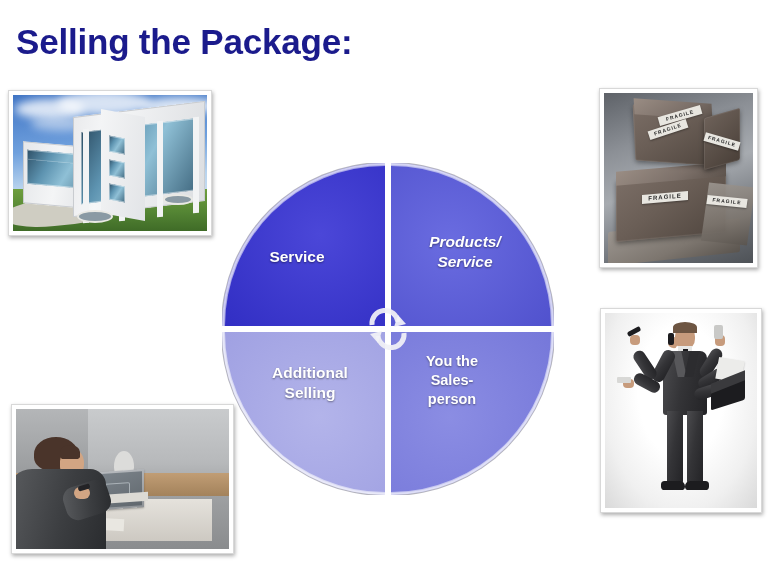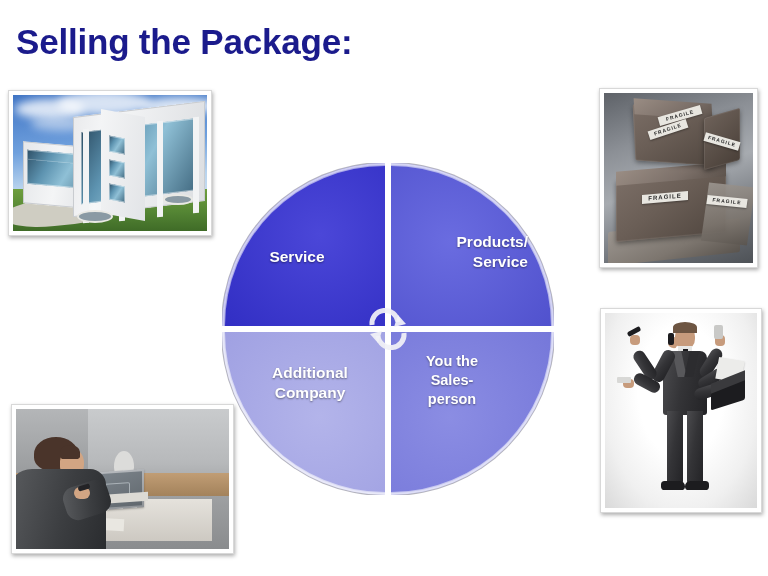--- a/index.html
+++ b/index.html
@@ -192,22 +192,22 @@
     color:#ffffff;
     font-weight:bold;
     font-size:15.5px;
     line-height:20px;
     text-align:center;
     text-shadow:0 1px 2px rgba(0,0,0,0.45);
     white-space:pre-line;
     pointer-events:none;
   }
   #label-company     { left:222px; top:247px; width:150px; text-align:center; }
-  #label-products    { left:394px; top:232px; width:134px; text-align:right;
-                       padding-left:8px; }
+  #label-products    { left:394px; top:232px; width:134px; text-align:center;
+                       padding-left:8px;font-style:italic; }
   #label-additional  { left:240px; top:363px; width:140px; }
   #label-salesperson { left:400px; top:352px; width:104px; font-size:14.5px;
                        line-height:19px; }
 
   
   .cycle { position:absolute; left:140px; top:140px; width:52px; height:52px; }
 
   .shadow-drop {
     position:absolute; left:222px; top:163px; width:332px; height:332px;
     border-radius:50%;
@@ -414,18 +414,18 @@
         <polygon points="36,12 44,21 32,24" fill="#f2f2f7" opacity="0.93"></polygon>
         <polygon points="16,40 8,31 20,28" fill="#f2f2f7" opacity="0.93"></polygon>
       </svg>
     </div>
   </div>
 
   <div class="quad-label" id="label-company">Service</div>
   <div class="quad-label" id="label-products">Products/
 Service</div>
   <div class="quad-label" id="label-additional">Additional
-Company</div>
+Selling</div>
   <div class="quad-label" id="label-salesperson">You the
 Sales-
 person</div>
 
 </div>
 
 </body></html>

